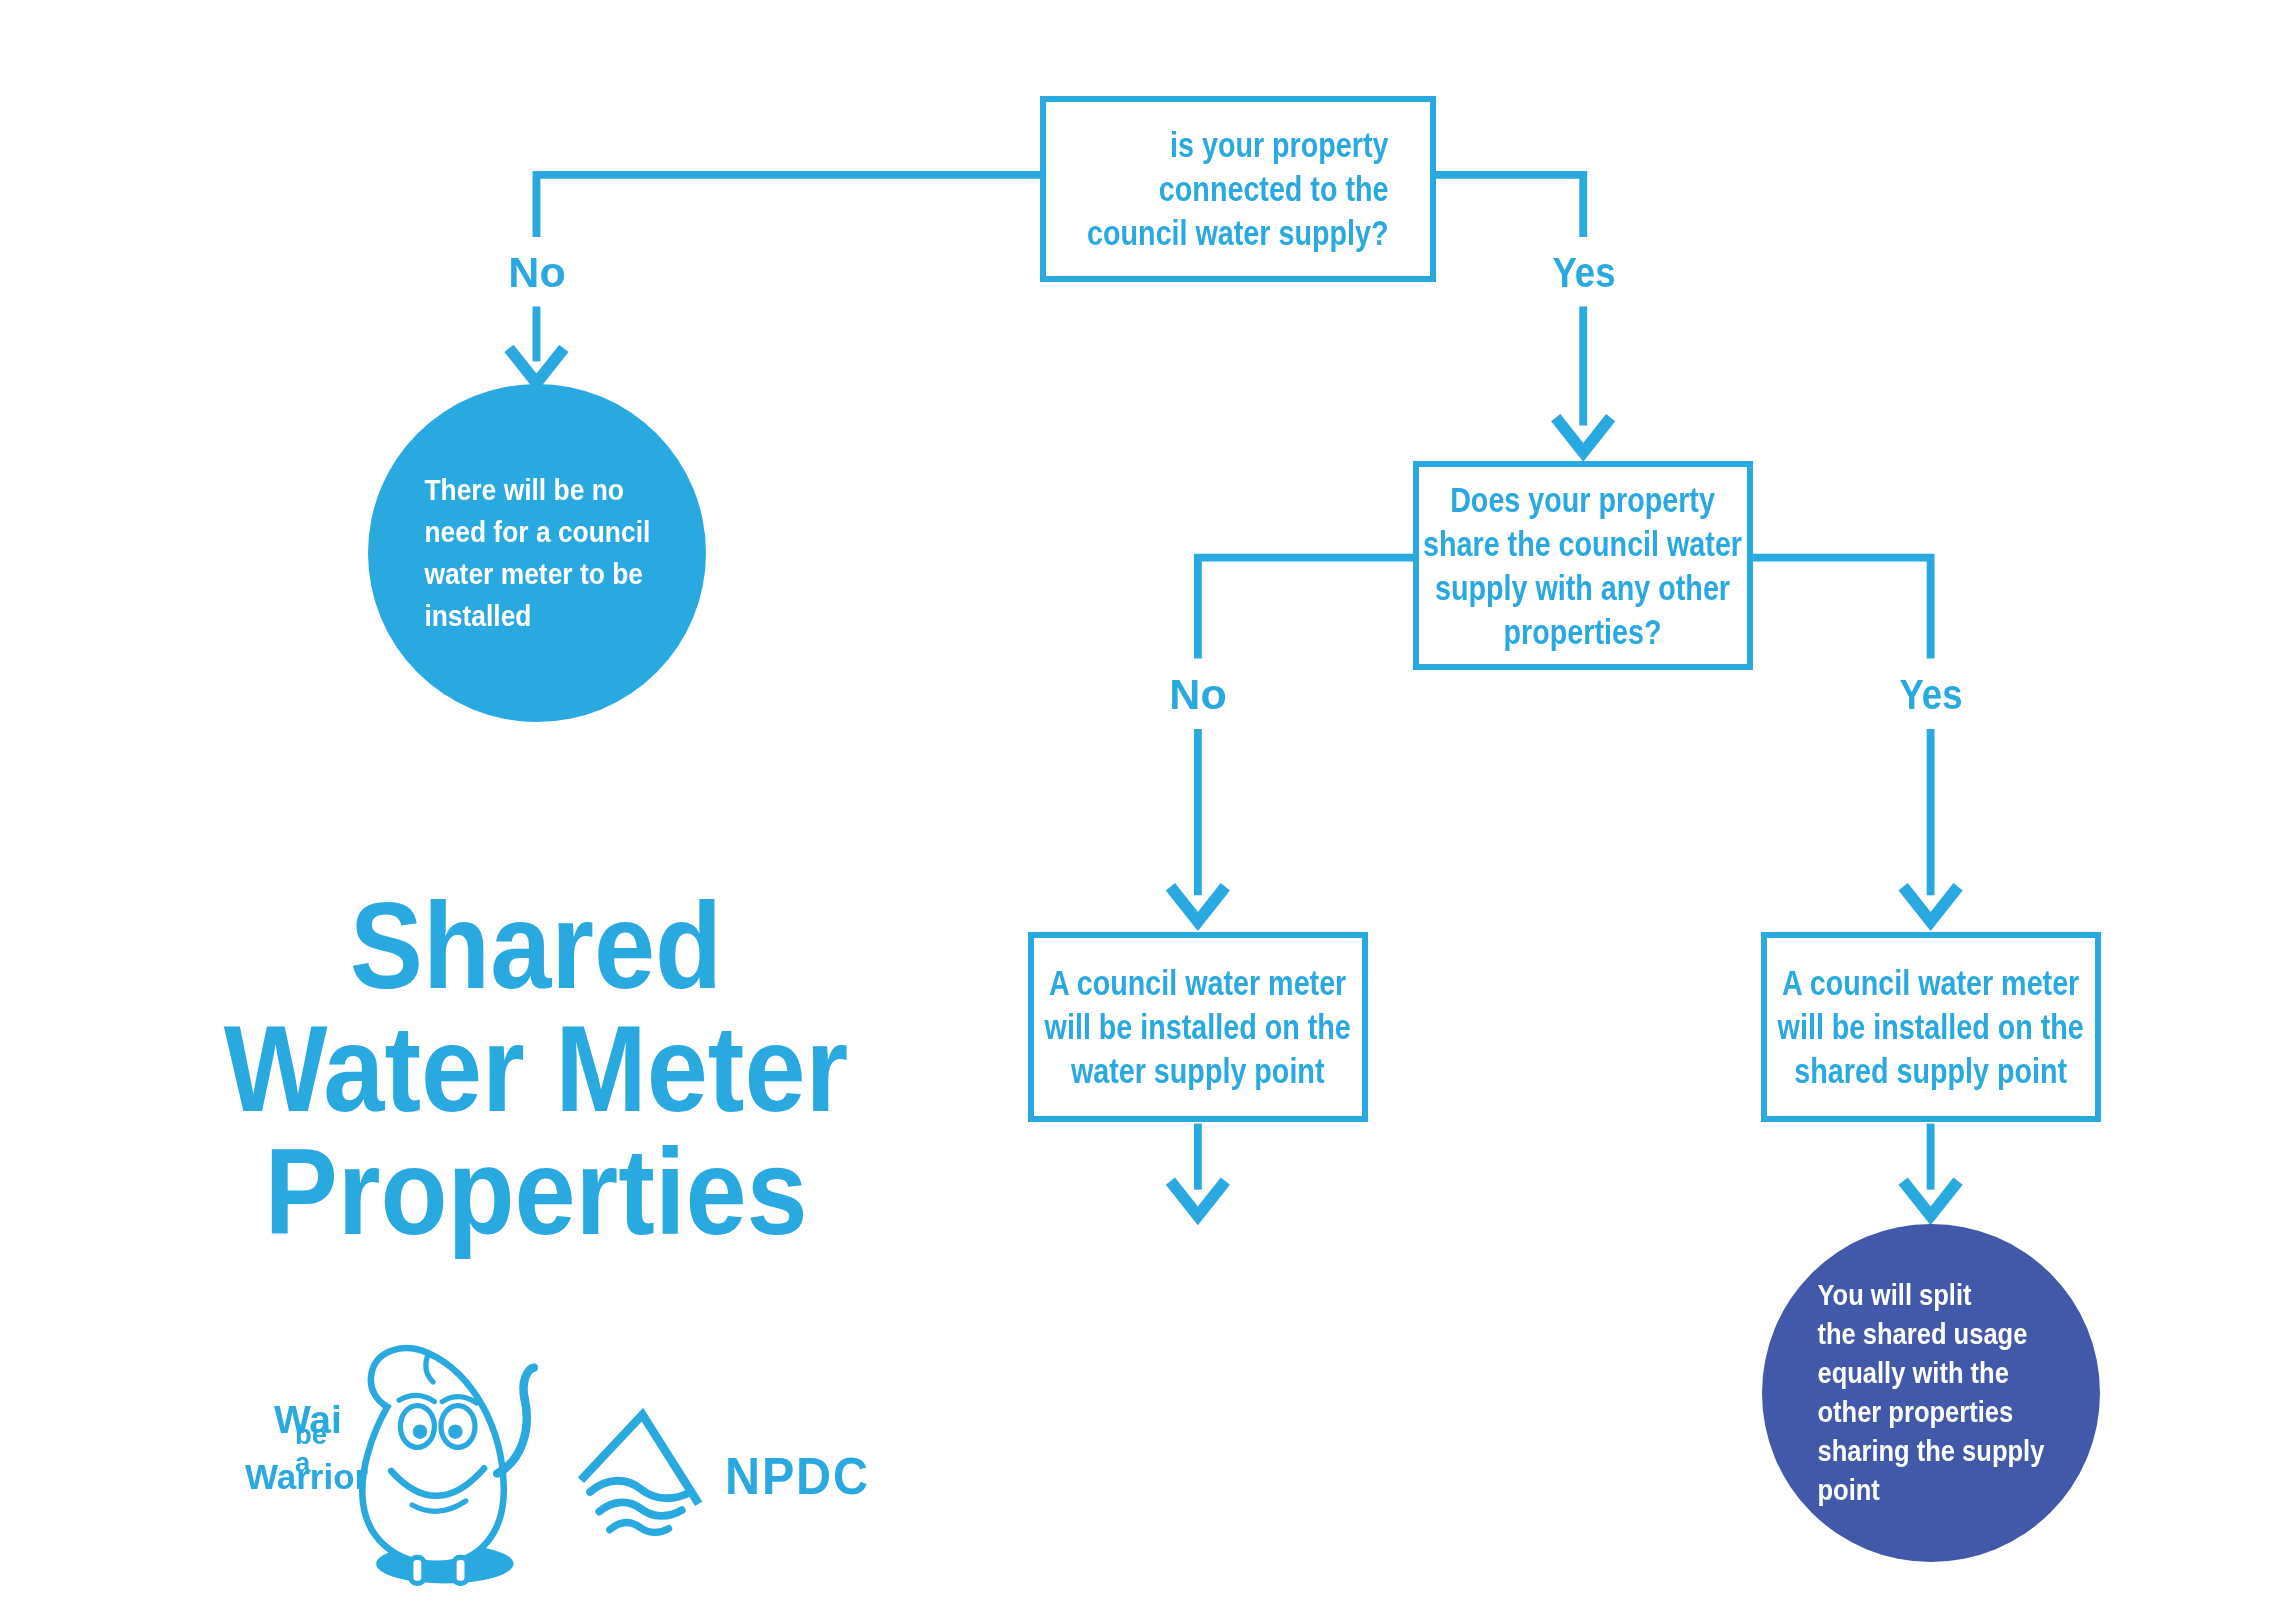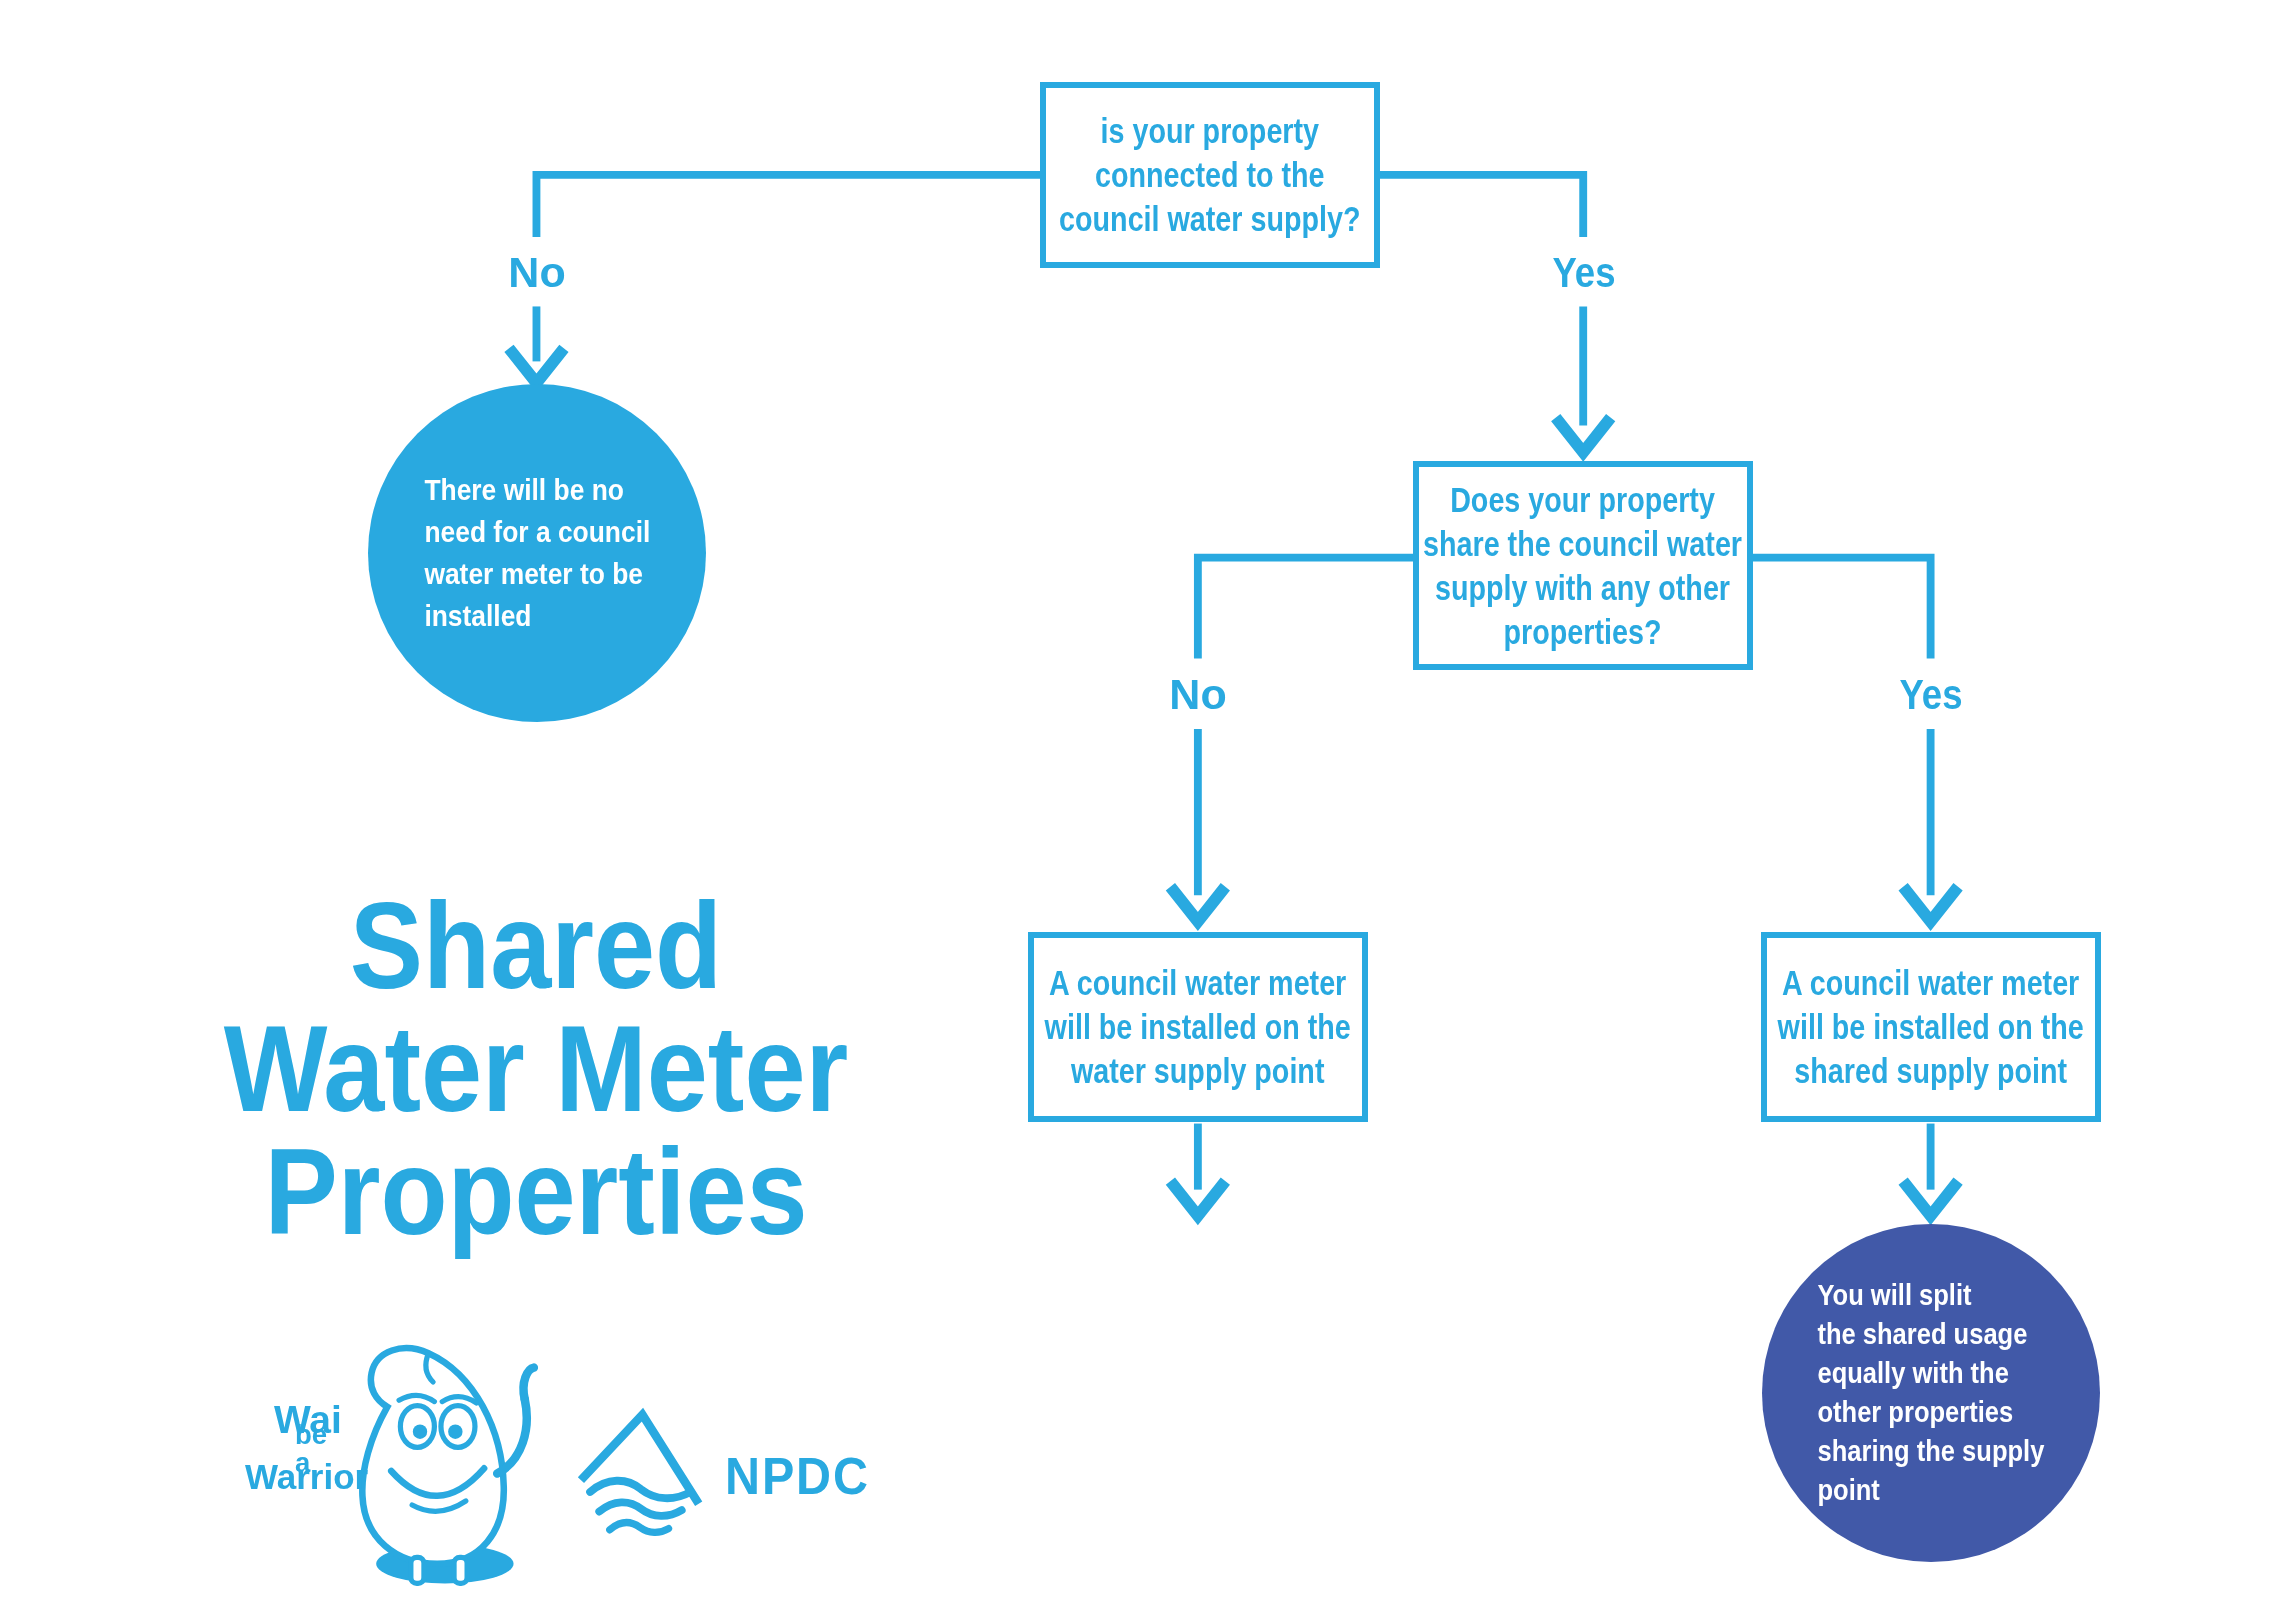--- a/index.html
+++ b/index.html
@@ -119,21 +119,21 @@
     </g>
 
     <g fill="none" class="stroke-blue">
       <path d="M 888 2262 L 982 2162 L 1068 2298" stroke-width="13"></path>
       <path d="M 902 2280 C 928 2258 958 2258 980 2276 C 1002 2293 1030 2294 1056 2280" stroke-width="12" stroke-linecap="round"></path>
       <path d="M 916 2310 C 938 2292 962 2292 980 2306 C 998 2320 1022 2320 1042 2308" stroke-width="12" stroke-linecap="round"></path>
       <path d="M 932 2338 C 948 2324 964 2324 978 2334 C 992 2344 1008 2344 1022 2336" stroke-width="11" stroke-linecap="round"></path>
     </g>
   </svg>
 
-  <div class="box" style="left:1040px;top:82px;width:340px;height:186px;">
+  <div class="box" style="left:1040px;top:96px;width:396px;height:186px;text-align:right;">
     <div class="box-text">
       <div>is your property</div>
       <div>connected to the</div>
       <div>council water supply?</div>
     </div>
   </div>
 
   <div class="edge-label" style="left:537px;top:272px;">No</div>
   <div class="edge-label cond" style="left:1584px;top:272px;">Yes</div>
   <div class="edge-label" style="left:1198px;top:694px;">No</div>

